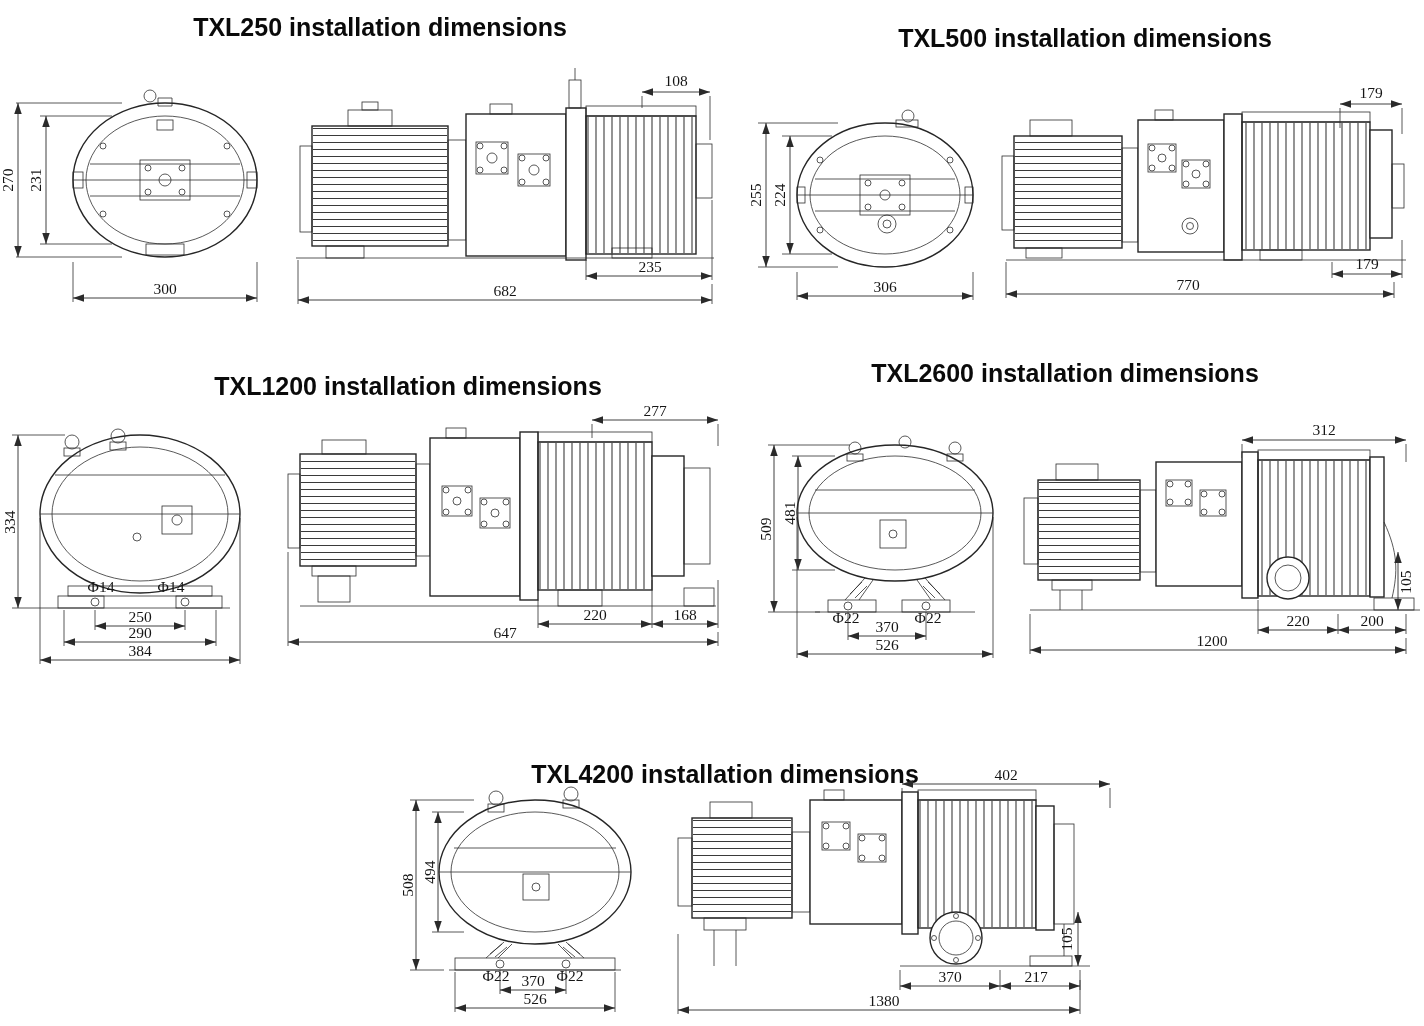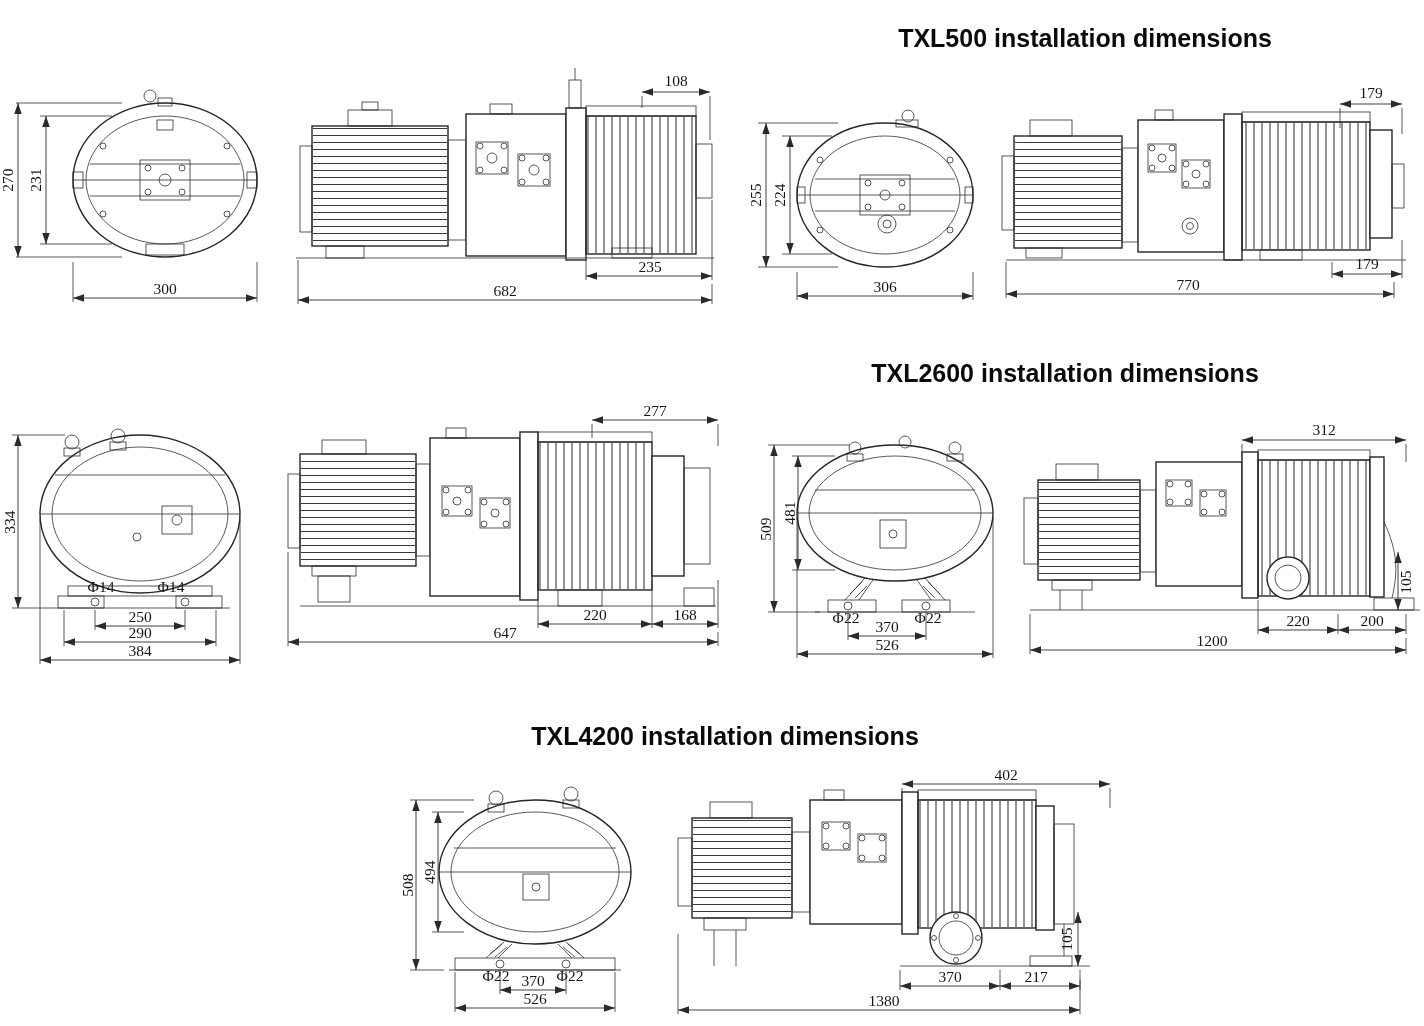--- a/index.html
+++ b/index.html
@@ -12,20 +12,21 @@
   .ow{fill:#ffffff;stroke:#262626;stroke-width:1.4}
   .t {fill:none;stroke:#2e2e2e;stroke-width:0.8}
   .d {fill:none;stroke:#2a2a2a;stroke-width:0.9}
   .dt{font-family:"Liberation Serif",serif;font-size:15.5px;fill:#151515}
 </style>
 </head>
 <body>
 
 <div id="stage">
 
+  <div class="title" style="left:20px;top:13px;width:720px">TXL250 installation dimensions</div>
   <svg class="draw" style="left:0;top:48px" width="730" height="292" viewBox="0 0 730 292">
     <defs>
       <marker id="a1" viewBox="0 0 10 8" refX="10" refY="4" markerWidth="11" markerHeight="9" orient="auto-start-reverse" markerUnits="userSpaceOnUse">
           <path d="M0 0.6 L10 4 L0 7.4 Z" fill="#2a2a2a"></path>
         </marker>
       <pattern id="hf1" width="10" height="7" patternUnits="userSpaceOnUse">
           <path d="M0 3.5 H10" stroke="#3a3a3a" stroke-width="1"></path>
         </pattern>
       <pattern id="vf1" width="8" height="10" patternUnits="userSpaceOnUse">
           <path d="M4 0 V10" stroke="#3a3a3a" stroke-width="1.1"></path>
@@ -207,20 +208,21 @@
         <text class="dt" text-anchor="middle" x="637" y="221">179</text>
       </g>
       <g>
         <path class="t" d="M276 214 V250 M664 234 V250"></path>
         <path class="d" marker-start="url(#a2)" marker-end="url(#a2)" d="M276 246 H664"></path>
         <text class="dt" text-anchor="middle" x="458" y="242">770</text>
       </g>
     </g>
   </svg>
 
+  <div class="title" style="left:48px;top:372px;width:720px">TXL1200 installation dimensions</div>
   <svg class="draw" style="left:0;top:402px" width="730" height="278" viewBox="0 0 730 278">
     <defs>
       <marker id="a3" viewBox="0 0 10 8" refX="10" refY="4" markerWidth="11" markerHeight="9" orient="auto-start-reverse" markerUnits="userSpaceOnUse">
           <path d="M0 0.6 L10 4 L0 7.4 Z" fill="#2a2a2a"></path>
         </marker>
       <pattern id="hf3" width="10" height="7" patternUnits="userSpaceOnUse">
           <path d="M0 3.5 H10" stroke="#3a3a3a" stroke-width="1"></path>
         </pattern>
       <pattern id="vf3" width="8" height="10" patternUnits="userSpaceOnUse">
           <path d="M4 0 V10" stroke="#3a3a3a" stroke-width="1.1"></path>
@@ -423,21 +425,21 @@
         <text class="dt" text-anchor="middle" x="642" y="224">200</text>
       </g>
       <g>
         <path class="t" d="M300 212 V252 M676 236 V252"></path>
         <path class="d" marker-start="url(#a4)" marker-end="url(#a4)" d="M300 248 H676"></path>
         <text class="dt" text-anchor="middle" x="482" y="244">1200</text>
       </g>
     </g>
   </svg>
 
-  <div class="title" style="left:365px;top:722px;width:720px">TXL4200 installation dimensions</div>
+  <div class="title" style="left:365px;top:760px;width:720px">TXL4200 installation dimensions</div>
   <svg class="draw" style="left:324px;top:754px" width="800" height="272" viewBox="0 0 800 272">
     <defs>
       <marker id="a5" viewBox="0 0 10 8" refX="10" refY="4" markerWidth="11" markerHeight="9" orient="auto-start-reverse" markerUnits="userSpaceOnUse">
           <path d="M0 0.6 L10 4 L0 7.4 Z" fill="#2a2a2a"></path>
         </marker>
       <pattern id="hf5" width="10" height="7" patternUnits="userSpaceOnUse">
           <path d="M0 3.5 H10" stroke="#3a3a3a" stroke-width="1"></path>
         </pattern>
       <pattern id="vf5" width="8" height="10" patternUnits="userSpaceOnUse">
           <path d="M4 0 V10" stroke="#3a3a3a" stroke-width="1.1"></path>

